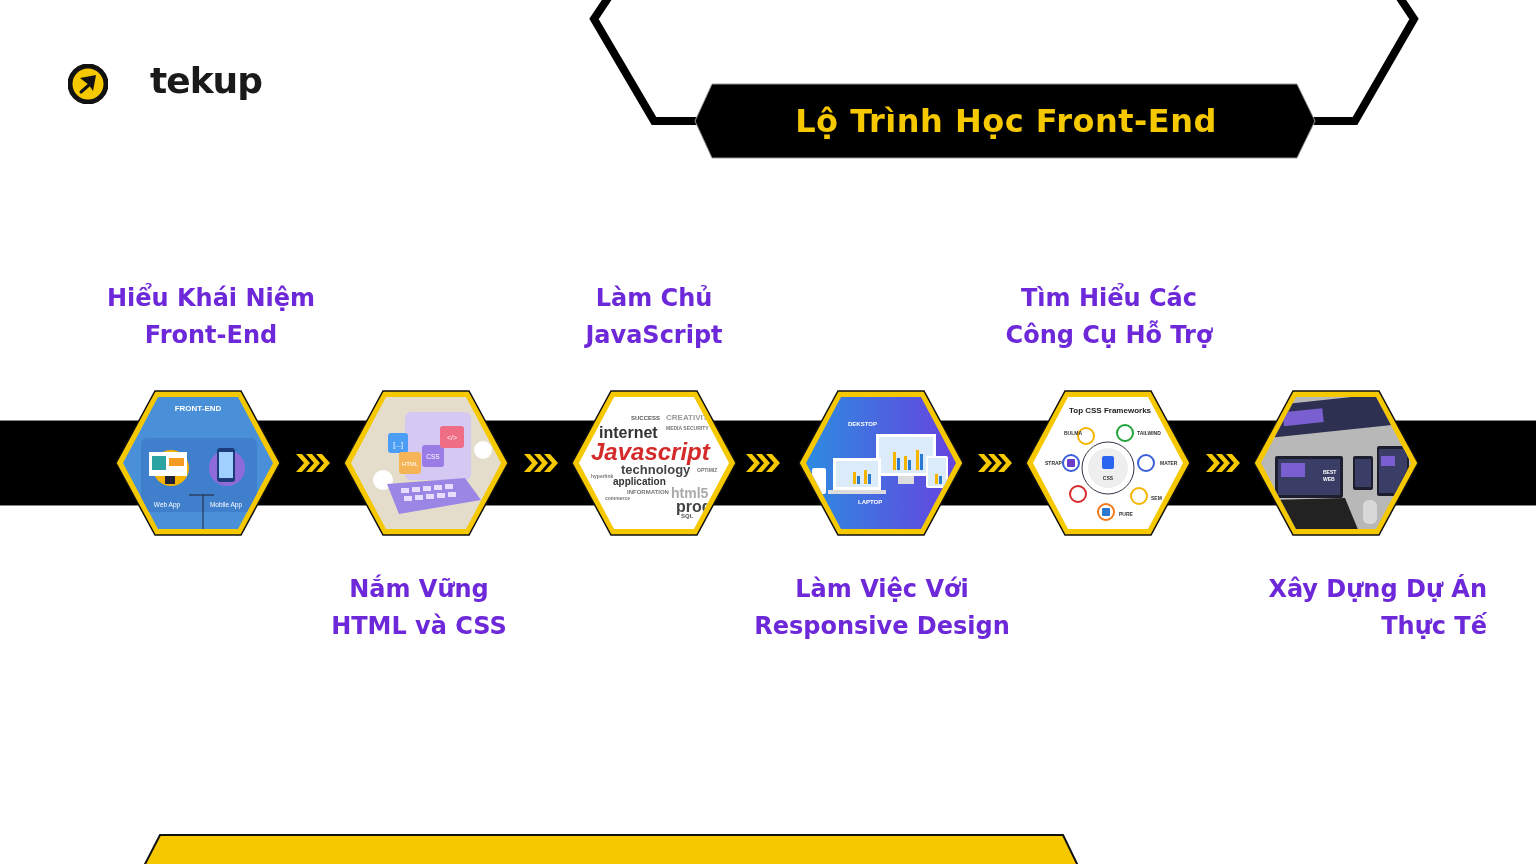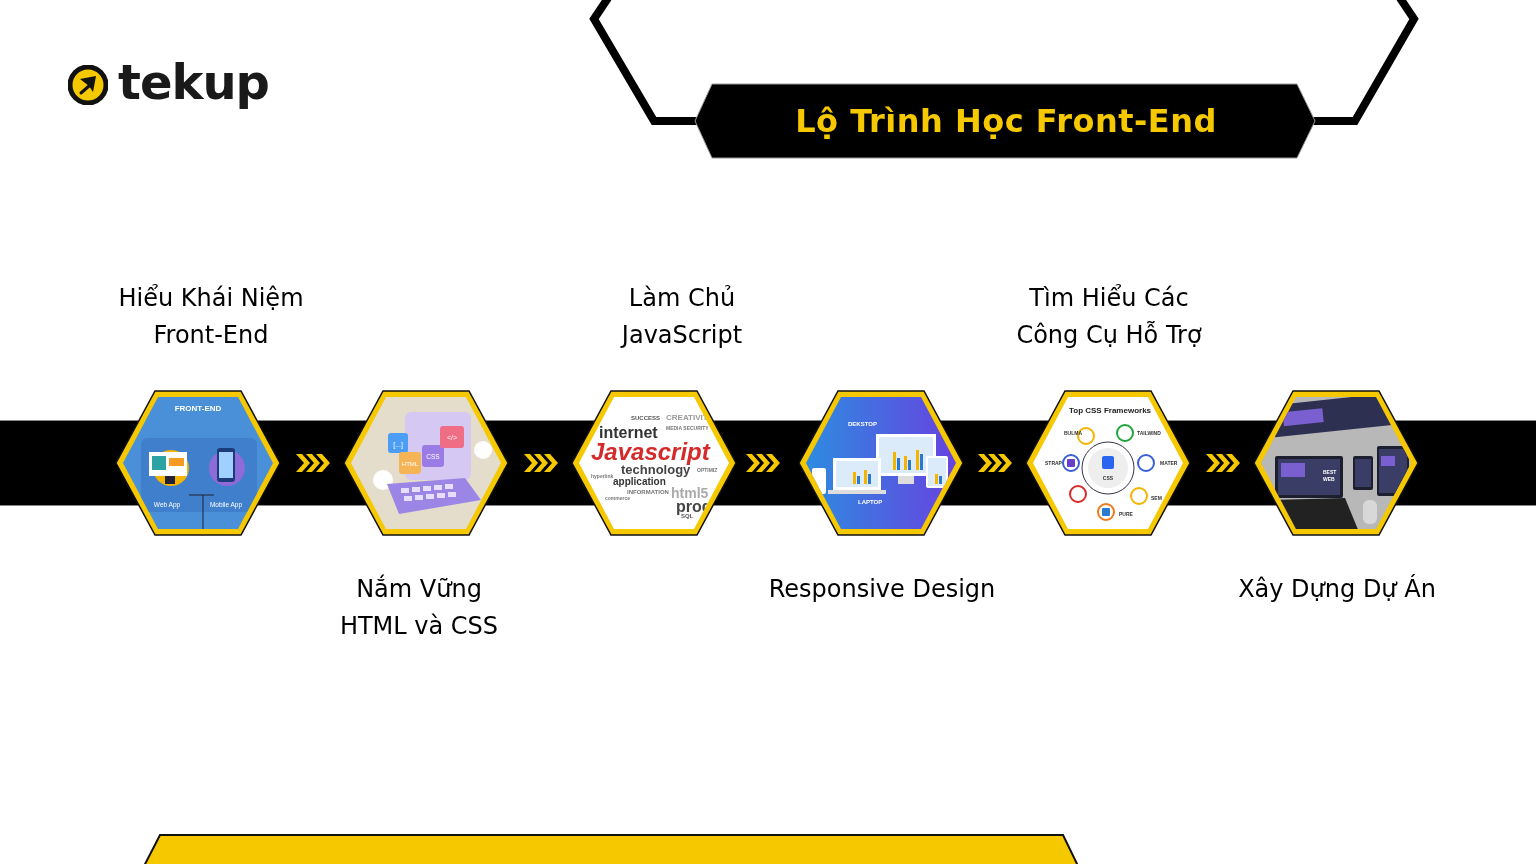--- a/index.html
+++ b/index.html
@@ -1,29 +1,29 @@
 <!DOCTYPE html>
 <html><head>
 <meta charset="utf-8">
 <style>
   * { margin:0; padding:0; box-sizing:border-box; }
   html, body { width:1536px; height:864px; overflow:hidden; background:#ffffff; }
   body { position:relative; font-family:"DejaVu Sans", "Liberation Sans", sans-serif; color:#111; }
 
   .logo { position:absolute; left:68px; top:64px; display:flex; align-items:center; gap:10px; }
   .logo-mark { width:40px; height:40px; }
-  .logo-text { font-size:48px; font-weight:bold; color:#1a1a1a; letter-spacing:-1px; line-height:1; margin-top:-6px; }
+  .logo-text { font-size:36px; font-weight:bold; color:#1a1a1a; letter-spacing:-1px; line-height:1; margin-top:-6px;margin-left:32px; }
 
   .title-frame { position:absolute; left:0; top:0; width:1536px; height:180px; pointer-events:none; }
   .title-text { position:absolute; left:706px; top:96px; width:600px; height:50px; display:flex; align-items:center; justify-content:center;
     font-size:32px; font-weight:bold; color:#F5C800; letter-spacing:0.5px; white-space:nowrap; }
 
   .band { position:absolute; left:0; top:420px; width:1536px; height:86px; background:#000; border-top:1px solid #888; border-bottom:1px solid #888; }
 
-  .step-label { position:absolute; width:300px; text-align:center; font-size:24px; font-weight:normal; line-height:37px; color:#000000; }
+  .step-label { position:absolute; width:300px; text-align:center; font-size:24px; font-weight:bold; line-height:37px; color:#6d28d9; }
   .step-label span { display:block; }
 
   .hex { position:absolute; top:390px; width:166px; height:146px; }
   .hex svg { width:100%; height:100%; display:block; }
 
   .chev { position:absolute; top:452px; width:36px; height:22px; }
 
   .bottom-bar { position:absolute; left:0; top:830px; width:1536px; height:34px; }
 </style>
 </head>
@@ -47,33 +47,35 @@
 <div class="band"></div>
 
 <div class="step-label" style="left:61px; top:280px;">
   <span>Hiểu Khái Niệm</span>
   <span>Front-End</span>
 </div>
 <div class="step-label" style="left:269px; top:571px;">
   <span>Nắm Vững</span>
   <span>HTML và CSS</span>
 </div>
-<div class="step-label" style="left:532px; top:280px;">
+<div class="step-label" style="left:504px; top:280px;">
   <span>Làm Chủ</span>
   <span>JavaScript</span>
 </div>
 <div class="step-label" style="left:732px; top:571px;">
+  <span>Làm Việc Với</span>
   <span>Responsive Design</span>
 </div>
 <div class="step-label" style="left:959px; top:280px;">
   <span>Tìm Hiểu Các</span>
   <span>Công Cụ Hỗ Trợ</span>
 </div>
-<div class="step-label" style="left:1187px; top:571px;">
+<div class="step-label" style="left:1187px; top:571px;text-align:right;">
   <span>Xây Dựng Dự Án</span>
+  <span>Thực Tế</span>
 </div>
 
 <div class="hex" style="left:115px;">
   <svg viewBox="0 0 166 146">
     <defs>
         <clipPath id="c1">
           <polygon points="43,7 123,7 158,73 123,139 43,139 8,73"></polygon>
         </clipPath>
       </defs>
     <polygon points="40,1 126,1 165,73 126,145 40,145 1,73" fill="#F5C800" stroke="#111" stroke-width="1.5"></polygon>

